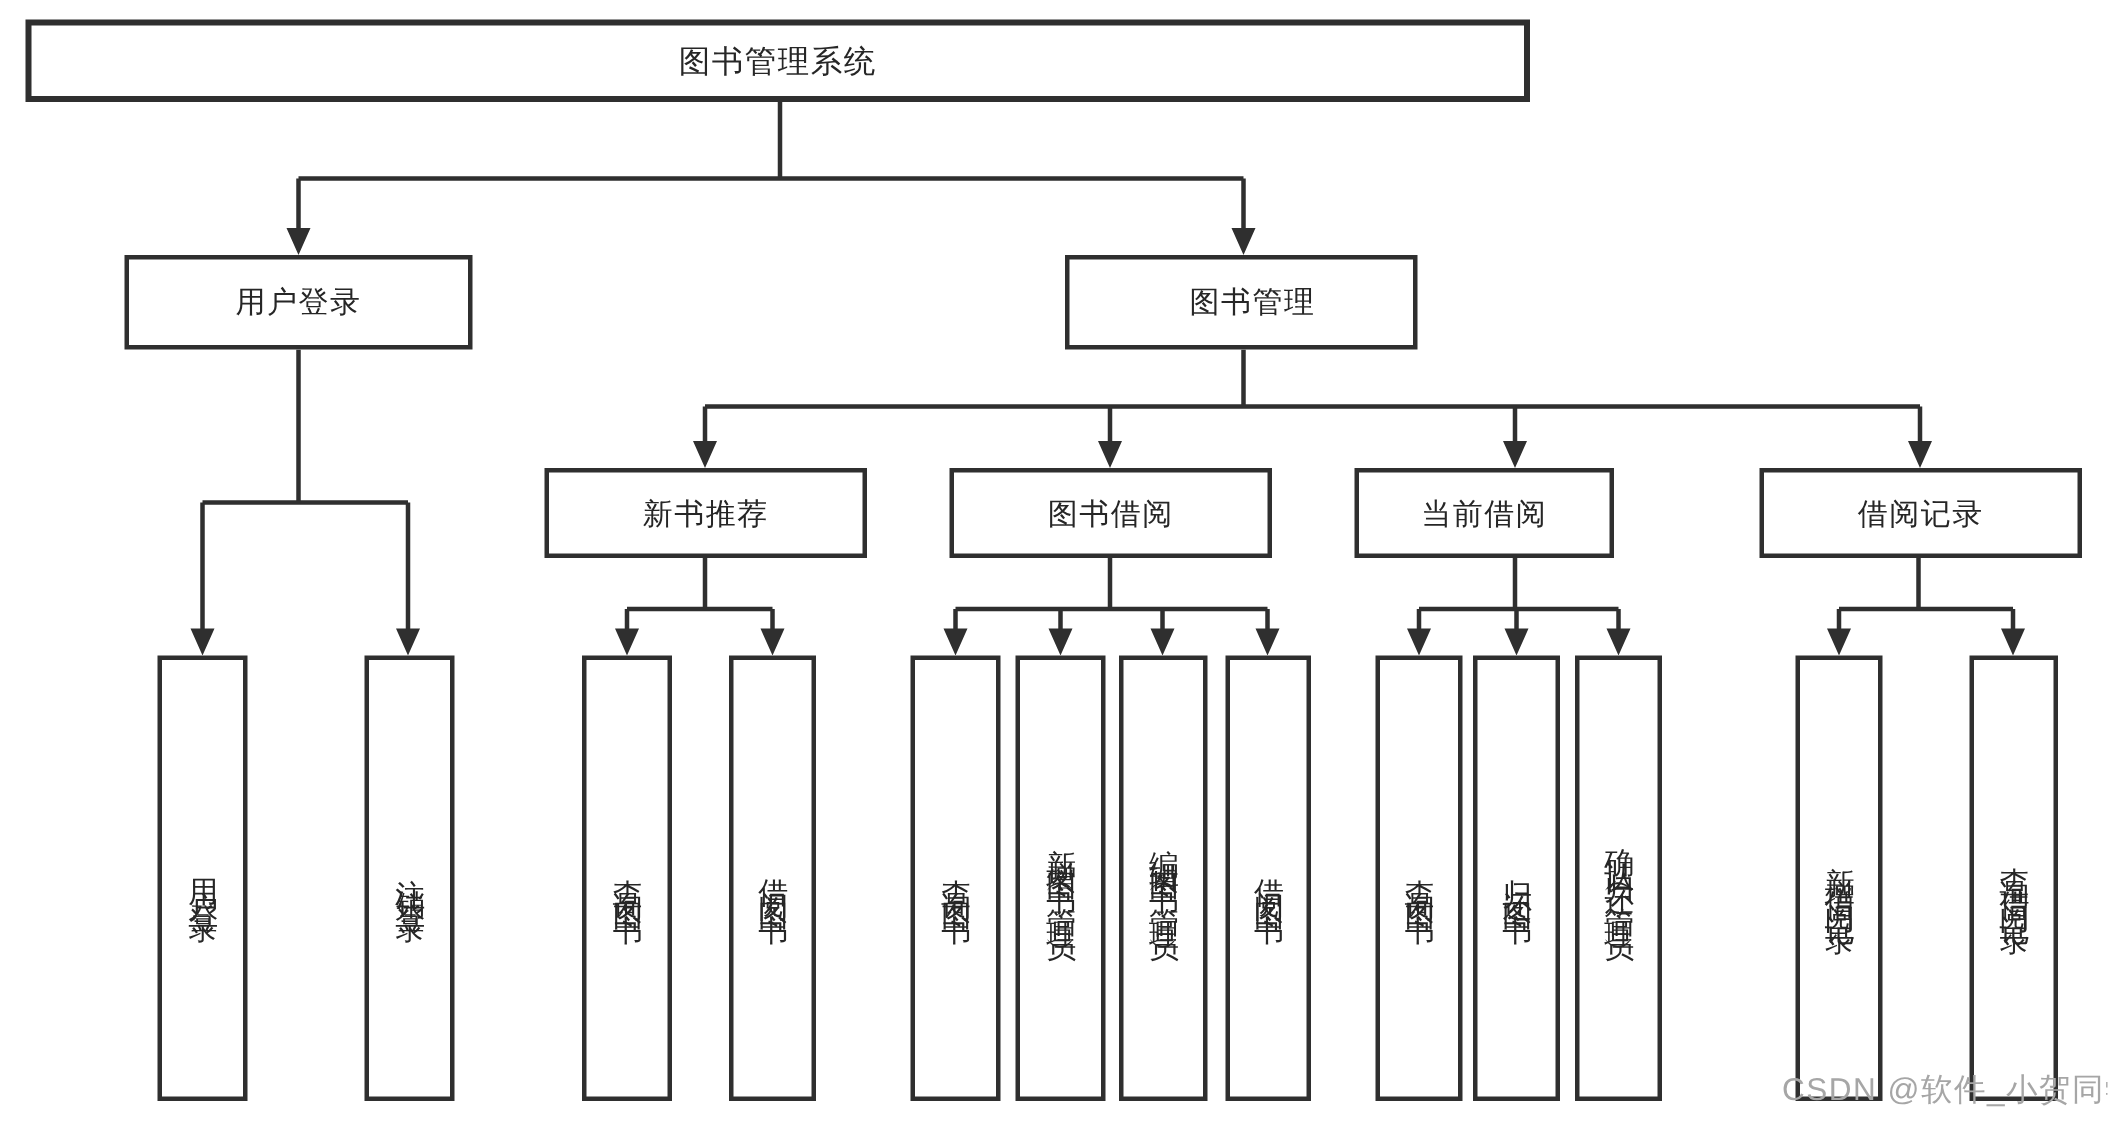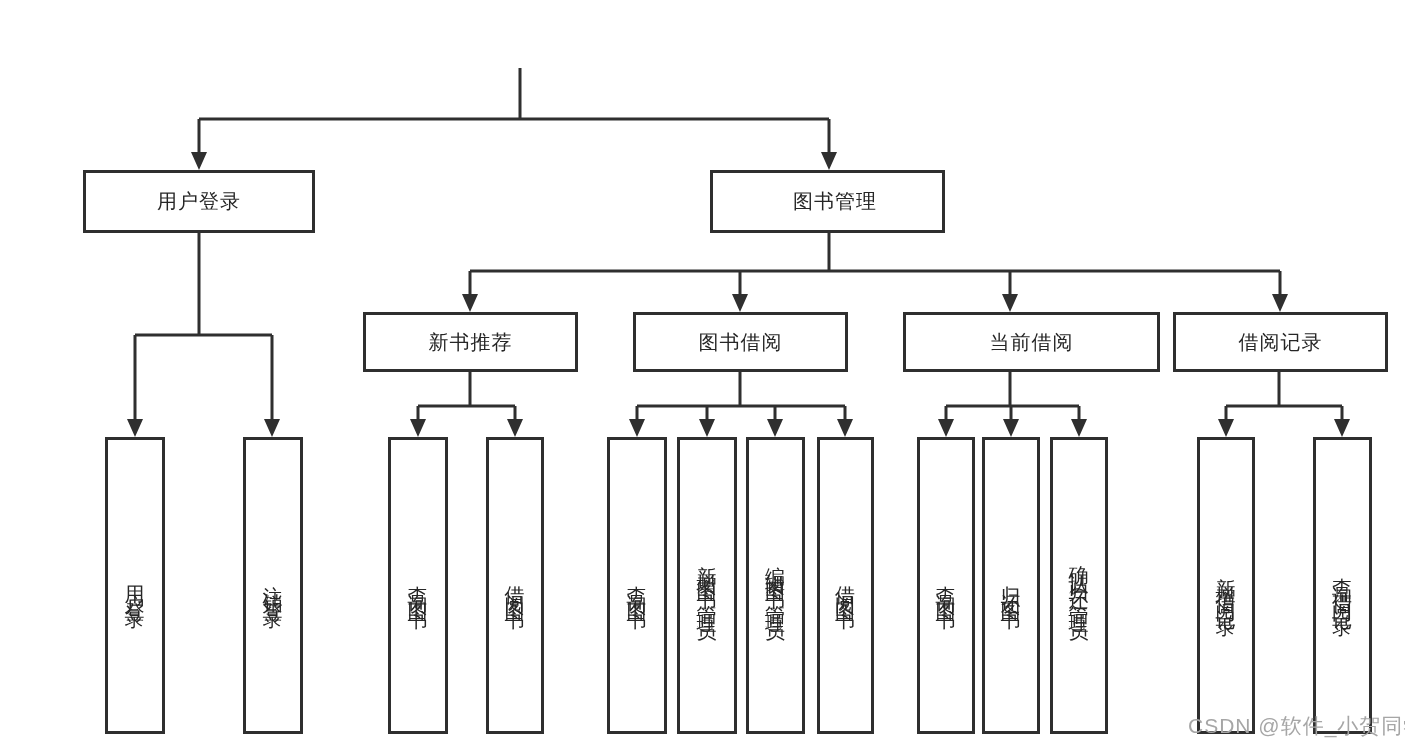--- a/index.html
+++ b/index.html
@@ -81,35 +81,38 @@
              M1002,294 L1018,294 L1010,312 Z  M1272,294 L1288,294 L1280,312 Z
              M127,419 L143,419 L135,437 Z  M264,419 L280,419 L272,437 Z
              M410,419 L426,419 L418,437 Z  M507,419 L523,419 L515,437 Z
              M629,419 L645,419 L637,437 Z  M699,419 L715,419 L707,437 Z
              M767,419 L783,419 L775,437 Z  M837,419 L853,419 L845,437 Z
              M938,419 L954,419 L946,437 Z  M1003,419 L1019,419 L1011,437 Z
              M1071,419 L1087,419 L1079,437 Z  M1218,419 L1234,419 L1226,437 Z
              M1334,419 L1350,419 L1342,437 Z" fill="#2f2f2f" stroke="none"></path>
   </svg>
 
+  <div class="node root" style="left:17px; top:13px; width:1003px; height:55px;">
+    <span>图书管理系统</span>
+  </div>
 
   <div class="node" style="left:83px; top:170px; width:232px; height:63px;">
     <span>用户登录</span>
   </div>
   <div class="node" style="left:710px; top:170px; width:235px; height:63px;padding-left:15px;">
     <span>图书管理</span>
   </div>
 
   <div class="node" style="left:363px; top:312px; width:215px; height:60px;">
     <span>新书推荐</span>
   </div>
   <div class="node" style="left:633px; top:312px; width:215px; height:60px;">
     <span>图书借阅</span>
   </div>
-  <div class="node" style="left:903px; top:312px; width:257px; height:60px;">
+  <div class="node" style="left:903px; top:312px; width:173px; height:60px;">
     <span>当前借阅</span>
   </div>
   <div class="node" style="left:1173px; top:312px; width:215px; height:60px;">
     <span>借阅记录</span>
   </div>
 
   <div class="leaf" style="left:105px; width:60px;">
     <span>用户登录</span>
   </div>
   <div class="leaf" style="left:243px; width:60px;">

